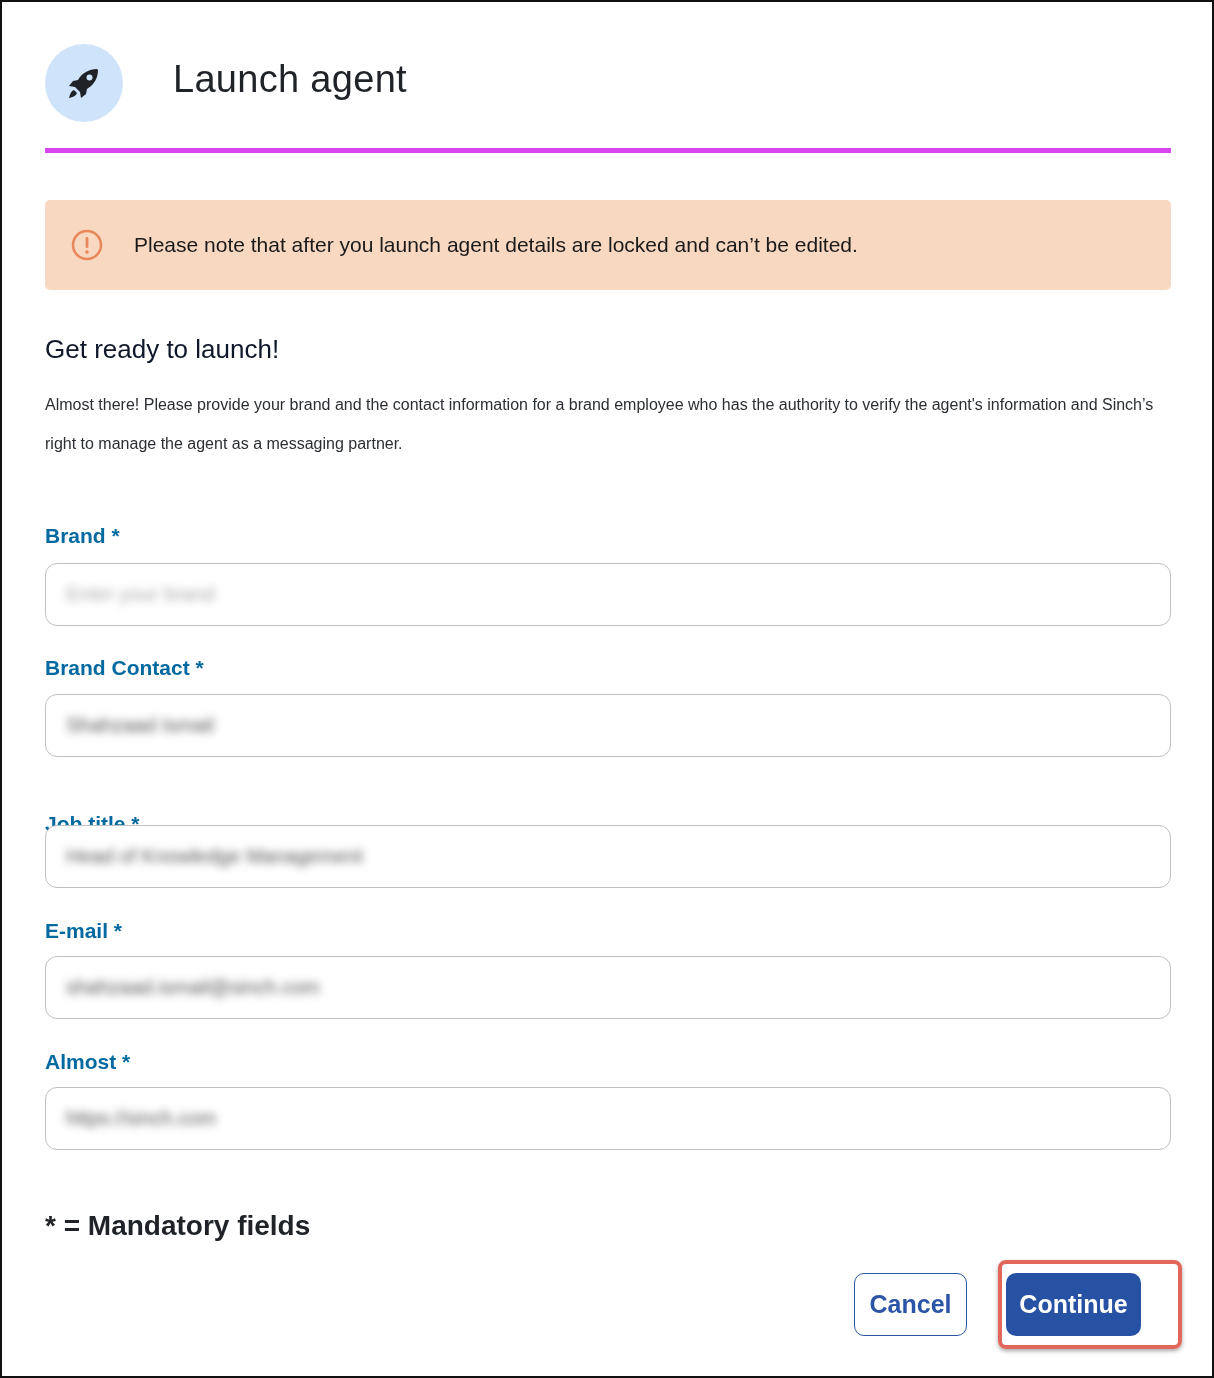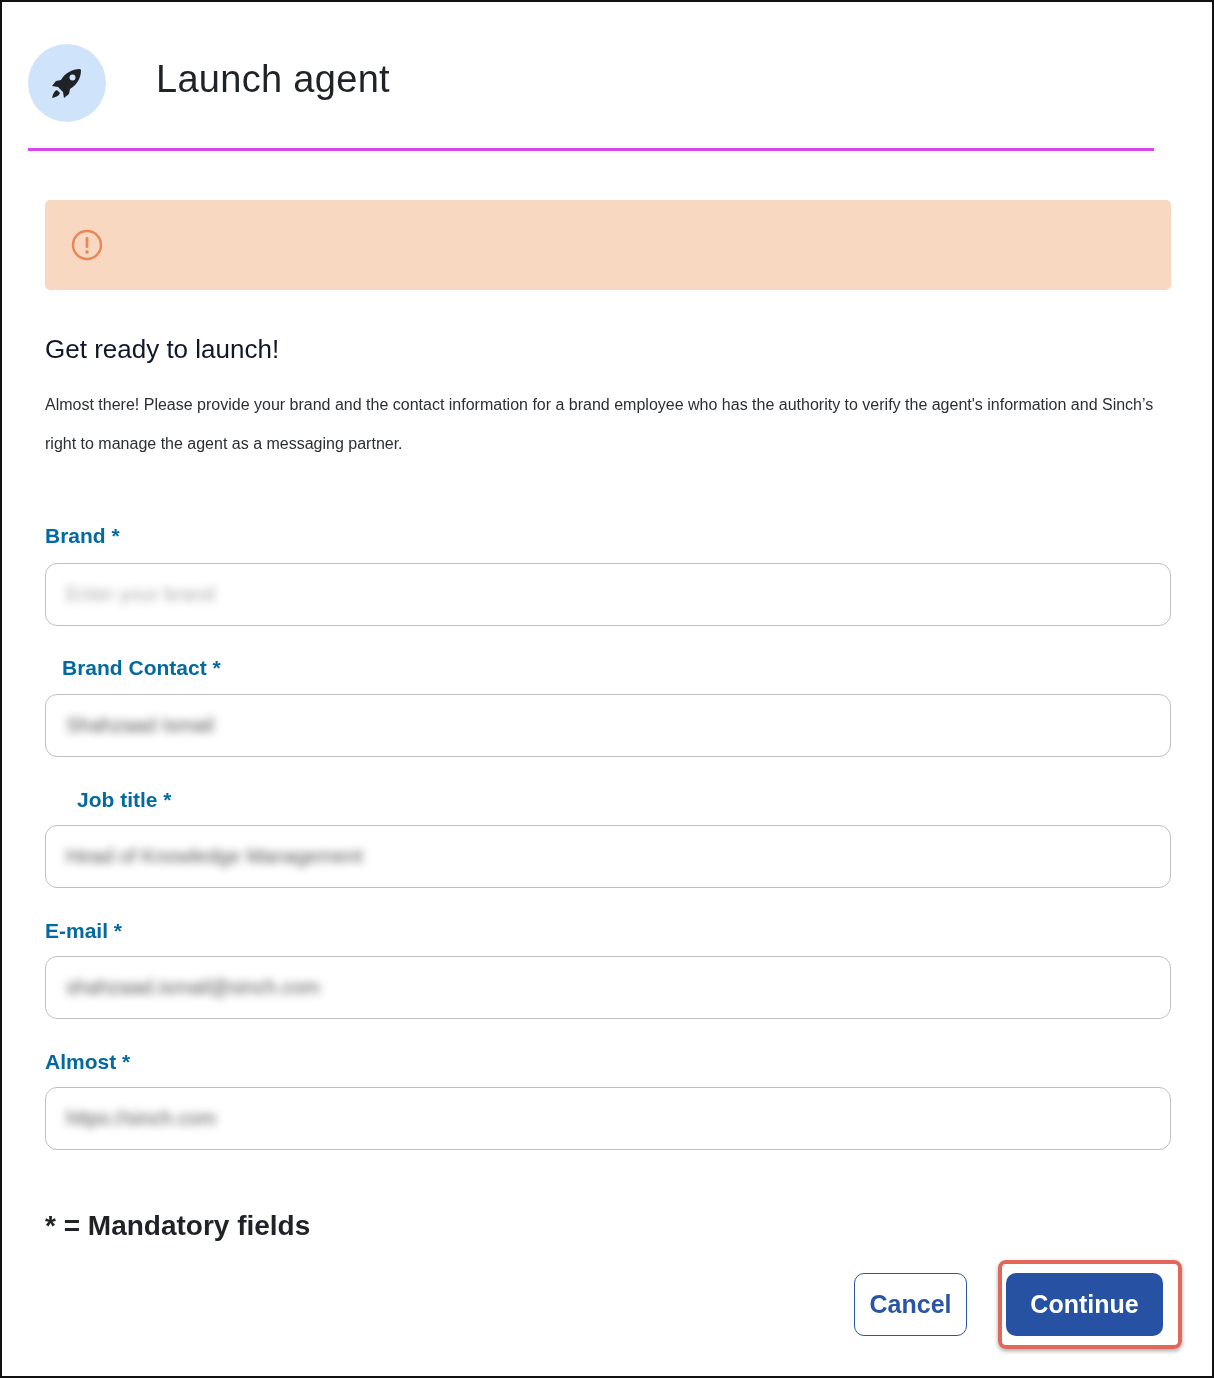--- a/index.html
+++ b/index.html
@@ -1,36 +1,36 @@
 <!DOCTYPE html>
 <html><head>
 <meta charset="utf-8">
 <style>
   html, body { margin:0; padding:0; }
   body {
     width:1214px; height:1378px; box-sizing:border-box;
     border:2px solid #111; background:#fff; position:relative;
     font-family:"Liberation Sans", sans-serif; color:#1f2328; overflow:hidden;
   }
-  .header { position:absolute; left:26px; top:42px; width:1126px; height:104px; border-bottom:3px solid #d946ef; }
+  .header { position:absolute; left:43px; top:42px; width:1126px; height:104px; border-bottom:5px solid #d946ef; }
   .icon-circle { position:absolute; left:0; top:0; width:78px; height:78px; border-radius:50%; background:#cfe3fa; display:flex; align-items:center; justify-content:center; }
   .title { position:absolute; left:128px; top:14px; font-size:38px; font-weight:400; color:#1f2328; letter-spacing:0.3px; }
   .notice { position:absolute; left:43px; top:198px; width:1126px; height:90px; background:#f8d8c0; border-radius:5px; display:flex; align-items:center; }
   .notice-icon { margin-left:26px; width:32px; height:32px; }
   .notice-text { margin-left:31px; font-size:21px; color:#1a1a1a; }
   .section-title { position:absolute; left:43px; top:332px; font-size:26px; color:#0f172a; }
   .desc { position:absolute; left:43px; top:384px; width:1135px; font-size:16px; line-height:38.5px; color:#2b2f33; }
   .field-label { position:absolute; left:43px; font-size:21px; font-weight:700; color:#0369a1; }
   .field-input { position:absolute; left:43px; width:1126px; height:63px; box-sizing:border-box; border:1px solid #bfbfbf; border-radius:12px; background:#fff; display:flex; align-items:center; padding-left:20px; }
   .blur { filter:blur(4px); font-size:20px; color:#555; }
   .blur.ph { color:#aaa; }
   .mandatory { position:absolute; left:43px; top:1208px; font-size:28px; font-weight:700; color:#1f2328; }
   .btn { position:absolute; top:1271px; height:63px; box-sizing:border-box; border-radius:10px; display:flex; align-items:center; justify-content:center; font-size:25px; font-weight:700; cursor:pointer; }
   .btn-cancel { left:852px; width:113px; background:#fff; border:1px solid #2a55a6; color:#2a55a6; }
-  .btn-continue { left:1004px; width:157px; background:#2752a3; color:#fff; border:none; }
+  .btn-continue { left:1004px; width:135px; background:#2752a3; color:#fff; border:none; }
   .highlight { position:absolute; left:996px; top:1258px; width:184px; height:89px; box-sizing:border-box; border:4px solid #e0675a; border-radius:8px; box-shadow:0 2px 4px rgba(0,0,0,0.35); pointer-events:none; }
 </style>
 </head>
 <body>
 
 <div class="header">
   <div class="icon-circle">
     <svg width="40" height="40" viewBox="0 0 40 40">
       <path d="M33 6 C25 6 18 10 14 17 L9 18 L5 23 L11 24 L16 29 L17 35 L22 31 L23 26 C30 22 34 15 34 7 Z" fill="#1f2328"></path>
       <circle cx="25.5" cy="14.5" r="3" fill="#cfe3fa"></circle>
@@ -39,36 +39,37 @@
   </div>
   <div class="title">Launch agent</div>
 </div>
 
 <div class="notice">
   <svg class="notice-icon" viewBox="0 0 32 32">
     <circle cx="16" cy="16" r="14" fill="none" stroke="#e8875a" stroke-width="2.5"></circle>
     <rect x="14.6" y="8" width="2.8" height="11" rx="1.2" fill="#e8875a"></rect>
     <circle cx="16" cy="23" r="1.8" fill="#e8875a"></circle>
   </svg>
+  <span class="notice-text">Please note that after you launch agent details are locked and can’t be edited.</span>
 </div>
 
 <div class="section-title">Get ready to launch!</div>
 <div class="desc">Almost there! Please provide your brand and the contact information for a brand employee who has the authority to verify the agent's information and Sinch’s right to manage the agent as a messaging partner.</div>
 
 <div class="field-label" style="top:522px;">Brand *</div>
 <div class="field-input" style="top:561px;">
   <span class="blur ph">Enter your brand</span>
 </div>
 
-<div class="field-label" style="top:654px;margin-left:17px;">Brand Contact *</div>
+<div class="field-label" style="top:654px;">Brand Contact *</div>
 <div class="field-input" style="top:692px;">
   <span class="blur">Shahzaad Ismail</span>
 </div>
 
-<div class="field-label" style="top:786px;margin-left:32px;">Job title *</div>
+<div class="field-label" style="top:810px;">Job title *</div>
 <div class="field-input" style="top:823px;">
   <span class="blur">Head of Knowledge Management</span>
 </div>
 
 <div class="field-label" style="top:917px;">E-mail *</div>
 <div class="field-input" style="top:954px;">
   <span class="blur">shahzaad.ismail@sinch.com</span>
 </div>
 
 <div class="field-label" style="top:1048px;">Almost *</div>

